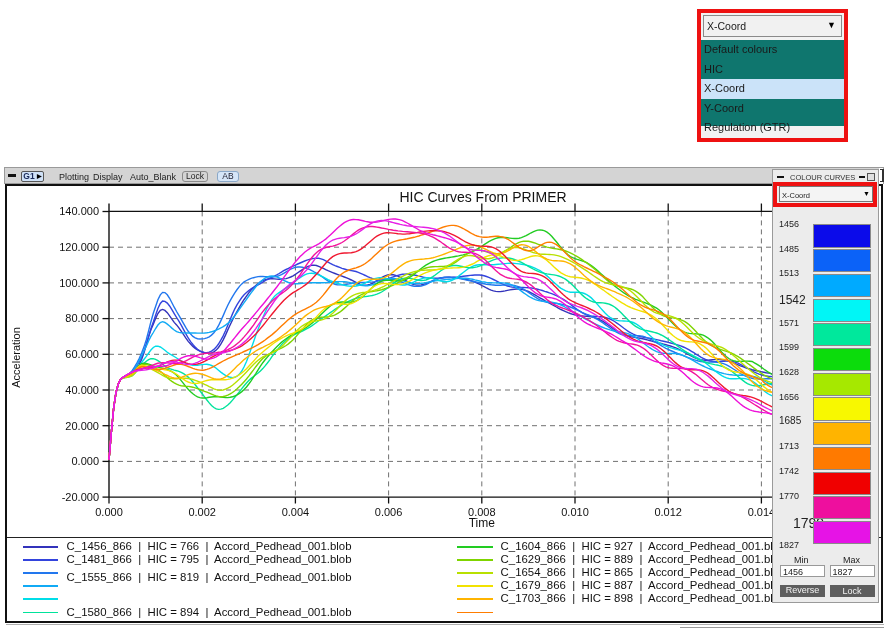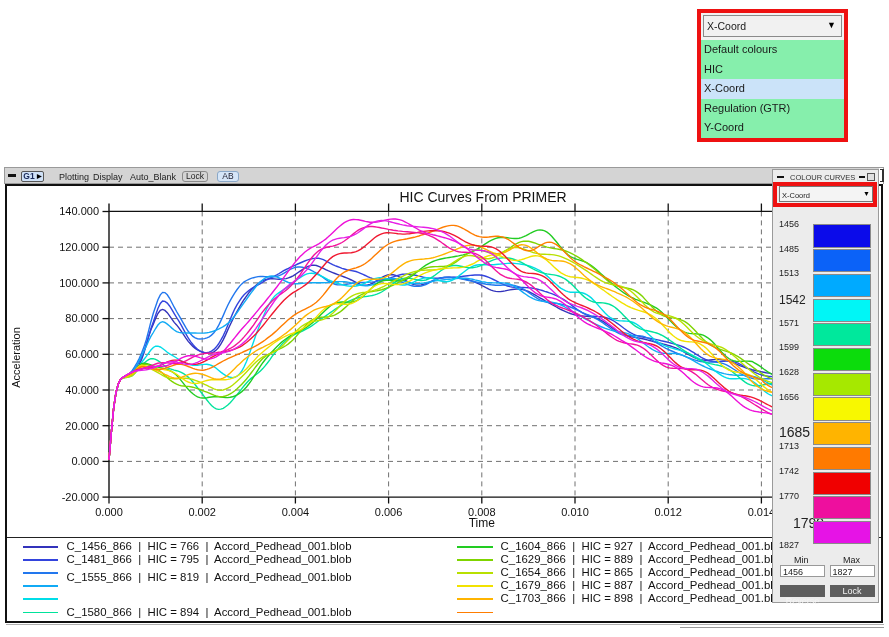--- a/index.html
+++ b/index.html
@@ -148,21 +148,21 @@
     </div>
   </div>
   <div style="position:absolute;left:6px;top:48.8px;font-size:9px;color:#222">1456</div>
     <div style="position:absolute;left:6px;top:73.5px;font-size:9px;color:#222">1485</div>
     <div style="position:absolute;left:6px;top:98.2px;font-size:9px;color:#222">1513</div>
     <div style="position:absolute;left:6px;top:123.0px;font-size:12px;color:#222">1542</div>
     <div style="position:absolute;left:6px;top:147.7px;font-size:9px;color:#222">1571</div>
     <div style="position:absolute;left:6px;top:172.4px;font-size:9px;color:#222">1599</div>
     <div style="position:absolute;left:6px;top:197.1px;font-size:9px;color:#222">1628</div>
     <div style="position:absolute;left:6px;top:221.8px;font-size:9px;color:#222">1656</div>
-    <div style="position:absolute;left:6px;top:254px;font-size:14px;color:#222">1685</div>
+    <div style="position:absolute;left:6px;top:245px;font-size:10px;color:#222">1685</div>
     <div style="position:absolute;left:6px;top:271.3px;font-size:9px;color:#222">1713</div>
     <div style="position:absolute;left:6px;top:296.0px;font-size:9px;color:#222">1742</div>
     <div style="position:absolute;left:6px;top:320.7px;font-size:9px;color:#222">1770</div>
     <div style="position:absolute;left:20px;top:345.4px;font-size:14px;color:#222">1799</div>
     <div style="position:absolute;left:6px;top:370.2px;font-size:9px;color:#222">1827</div>
     <div style="position:absolute;left:40px;top:54.4px;width:58px;height:23.2px;background:#0b0bea;border:1px solid #8a8a8a;box-sizing:border-box"></div>
     <div style="position:absolute;left:40px;top:79.1px;width:58px;height:23.2px;background:#0b62f8;border:1px solid #8a8a8a;box-sizing:border-box"></div>
     <div style="position:absolute;left:40px;top:103.8px;width:58px;height:23.2px;background:#00aaff;border:1px solid #8a8a8a;box-sizing:border-box"></div>
     <div style="position:absolute;left:40px;top:128.6px;width:58px;height:23.2px;background:#00f6f6;border:1px solid #8a8a8a;box-sizing:border-box"></div>
     <div style="position:absolute;left:40px;top:153.3px;width:58px;height:23.2px;background:#00e89c;border:1px solid #8a8a8a;box-sizing:border-box"></div>
@@ -171,32 +171,32 @@
     <div style="position:absolute;left:40px;top:227.4px;width:58px;height:23.2px;background:#f8f800;border:1px solid #8a8a8a;box-sizing:border-box"></div>
     <div style="position:absolute;left:40px;top:252.2px;width:58px;height:23.2px;background:#ffb400;border:1px solid #8a8a8a;box-sizing:border-box"></div>
     <div style="position:absolute;left:40px;top:276.9px;width:58px;height:23.2px;background:#ff7a00;border:1px solid #8a8a8a;box-sizing:border-box"></div>
     <div style="position:absolute;left:40px;top:301.6px;width:58px;height:23.2px;background:#f00000;border:1px solid #8a8a8a;box-sizing:border-box"></div>
     <div style="position:absolute;left:40px;top:326.3px;width:58px;height:23.2px;background:#ee0f9e;border:1px solid #8a8a8a;box-sizing:border-box"></div>
     <div style="position:absolute;left:40px;top:351.0px;width:58px;height:23.2px;background:#e613e6;border:1px solid #8a8a8a;box-sizing:border-box"></div>
   <div class="abs" style="left:21px;top:385px;font-size:9px;color:#222">Min</div>
   <div class="abs" style="left:70px;top:385px;font-size:9px;color:#222">Max</div>
   <div class="abs" style="left:7px;top:394.7px;width:45px;height:12.6px;background:#fff;border:1px solid #999;font-size:9px;color:#222;padding:1px 0 0 2px">1456</div>
   <div class="abs" style="left:56.5px;top:394.7px;width:45px;height:12.6px;background:#fff;border:1px solid #999;font-size:9px;color:#222;padding:1px 0 0 2px">1827</div>
-  <div class="abs" style="left:7px;top:414.9px;width:45px;height:12.6px;background:#5e5e5e;color:#f4f4f4;font-size:9px;text-align:center;padding-top:11px">Reverse</div>
+  <div class="abs" style="left:7px;top:414.9px;width:45px;height:12.6px;background:#5e5e5e;color:#f4f4f4;font-size:9px;text-align:center;padding-top:0">Reverse</div>
   <div class="abs" style="left:56.5px;top:414.9px;width:45px;height:12.6px;background:#5e5e5e;color:#f4f4f4;font-size:9px;text-align:center;padding-top:1.5px">Lock</div>
 </div>
 
 <div class="abs" style="left:879px;top:168px;width:3.5px;height:16px;background:#fff"></div>
 <div class="abs" style="left:879.5px;top:168.5px;width:4px;height:13px;border-top:1.5px solid #333;border-right:2px solid #333;border-bottom:1.5px solid #333"></div>
 
 <div class="abs" style="left:697px;top:9px;width:151px;height:133px;border:4px solid #ee1111;background:#f2f2f2">
   <div class="abs" style="left:2px;top:2px;width:139px;height:22px;background:#f1f1f1;border:1px solid #8a8a8a">
     <span style="position:absolute;left:3px;top:4px;font-size:10.5px;color:#1a1a1a">X-Coord</span>
     <span style="position:absolute;right:5px;top:4px;font-size:9px;color:#000">▼</span>
   </div>
-  <div class="abs" style="left:0;top:27px;width:143px;height:98px;background:#86efac">
+  <div class="abs" style="left:0;top:27px;width:143px;height:86px;background:#0f766e">
     <div style="height:19.6px;font-size:11px;color:#1a1a1a;padding:3px 0 0 3px">Default colours</div>
     <div style="height:19.6px;font-size:11px;color:#1a1a1a;padding:3px 0 0 3px">HIC</div>
     <div style="height:19.6px;font-size:11px;color:#1a1a1a;padding:3px 0 0 3px;background:#cbe3f9">X-Coord</div>
+    <div style="height:19.6px;font-size:11px;color:#1a1a1a;padding:3px 0 0 3px">Y-Coord</div>
     <div style="height:19.6px;font-size:11px;color:#1a1a1a;padding:3px 0 0 3px">Regulation (GTR)</div>
-    <div style="height:19.6px;font-size:11px;color:#1a1a1a;padding:3px 0 0 3px">Y-Coord</div>
   </div>
 </div>
 
 </body></html>

